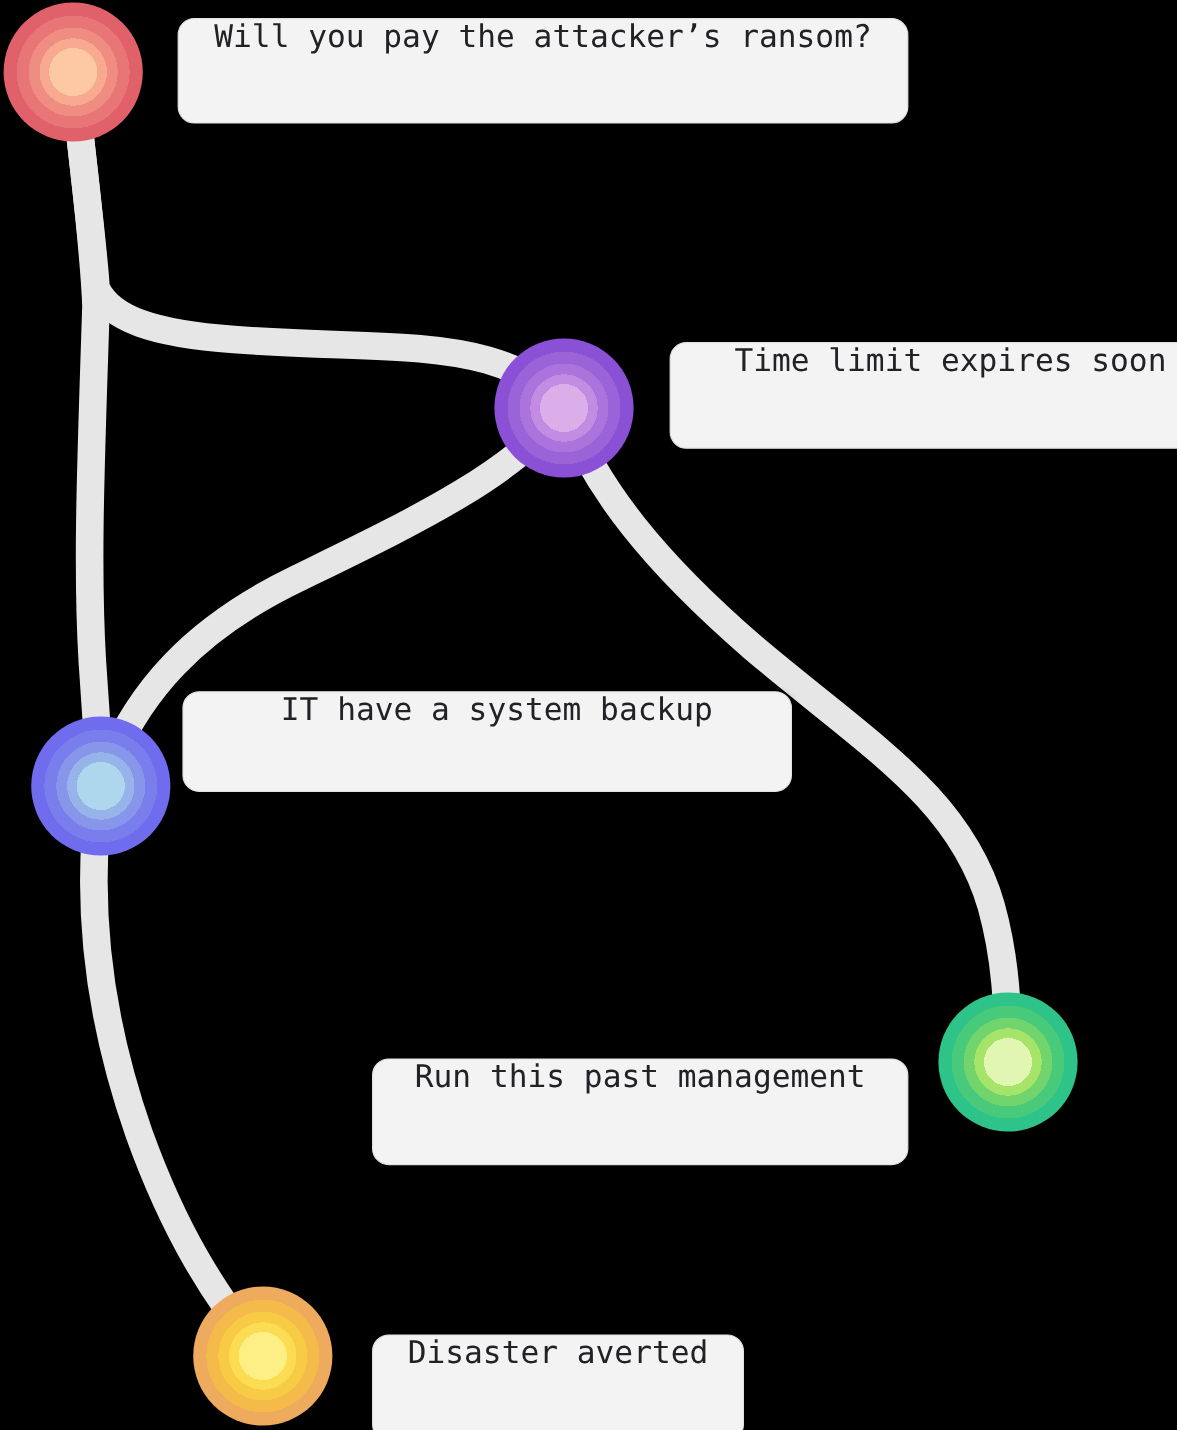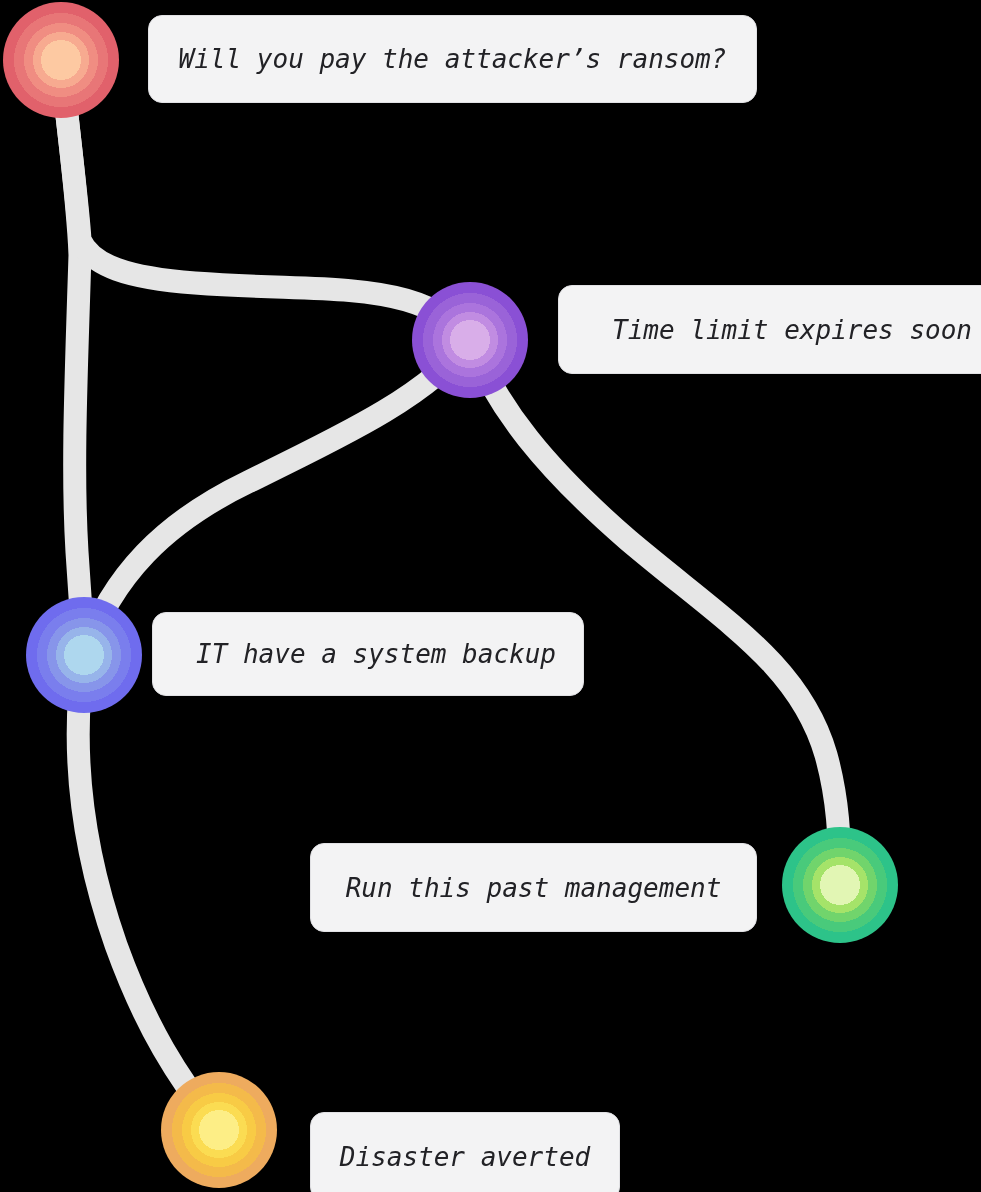--- a/index.html
+++ b/index.html
@@ -26,26 +26,25 @@
     border-radius: 50%;
   }
   .label-box {
     position: absolute;
     box-sizing: border-box;
     background: #f3f3f4;
     border: 1px solid #e1e1e4;
     border-radius: 14px;
     box-shadow: 0 2px 6px rgba(0,0,0,0.45);
     display: flex;
-    align-items: center;
+    align-items: flex-start;
     justify-content: center;
     color: #222226;
     font-size: 26px;
     white-space: nowrap;
-    font-style: italic;
   }
 </style>
 </head>
 <body>
 
 <div class="canvas">
   <svg id="edges-layer" width="981" height="1192" viewBox="0 0 981 1192" xmlns="http://www.w3.org/2000/svg">
       <path d="M61,60 C68,130 78,200 80,255 C76,380 72,470 77,552 C80,600 82,628 84,655" fill="none" stroke="#e6e6e6" stroke-width="23" stroke-linecap="round"></path>
       <path d="M61,60 C68,130 78,205 80,240 C92,266 128,278 195,283 C290,290 352,285 406,300 C437,309 456,322 470,340" fill="none" stroke="#e6e6e6" stroke-width="23" stroke-linecap="round"></path>
       <path d="M470,340 C430,395 340,437 248,482 C165,522 112,575 84,655" fill="none" stroke="#e6e6e6" stroke-width="23" stroke-linecap="round"></path>
@@ -59,23 +58,23 @@
       <div class="node" style="left: 782px; top: 827px; width: 116px; height: 116px; background: radial-gradient(closest-side, rgb(226, 246, 180) 0px, rgb(226, 246, 180) 34.5%, rgb(165, 227, 105) 34.5%, rgb(165, 227, 105) 48.3%, rgb(113, 212, 108) 48.3%, rgb(113, 212, 108) 63.8%, rgb(73, 202, 123) 63.8%, rgb(73, 202, 123) 81%, rgb(45, 195, 137) 81%, rgb(45, 195, 137) 100%);"></div>
       <div class="node" style="left: 161px; top: 1072px; width: 116px; height: 116px; background: radial-gradient(closest-side, rgb(253, 238, 134) 0px, rgb(253, 238, 134) 34.5%, rgb(251, 220, 82) 34.5%, rgb(251, 220, 82) 48.3%, rgb(248, 203, 69) 48.3%, rgb(248, 203, 69) 63.8%, rgb(244, 186, 74) 63.8%, rgb(244, 186, 74) 81%, rgb(238, 171, 94) 81%, rgb(238, 171, 94) 100%);"></div>
     </div>
   <div id="labels-layer">
       <div class="label-box" style="left: 148px; top: 15px; width: 609px; height: 88px;">
         <span>Will you pay the attacker’s ransom?</span>
       </div>
       <div class="label-box" style="left: 558px; top: 285px; width: 468px; height: 89px;">
         <span>Time limit expires soon</span>
       </div>
-      <div class="label-box" style="left: 152px; top: 612px; width: 432px; height: 84px; padding-left: 16px;">
+      <div class="label-box" style="left: 152px; top: 576px; width: 508px; height: 84px; padding-left: 16px;">
         <span>IT have a system backup</span>
       </div>
-      <div class="label-box" style="left: 310px; top: 843px; width: 447px; height: 89px;">
+      <div class="label-box" style="left: 310px; top: 882px; width: 447px; height: 89px;">
         <span>Run this past management</span>
       </div>
       <div class="label-box" style="left: 310px; top: 1112px; width: 310px; height: 89px;">
         <span>Disaster averted</span>
       </div>
     </div>
 </div>
 
 </body></html>

